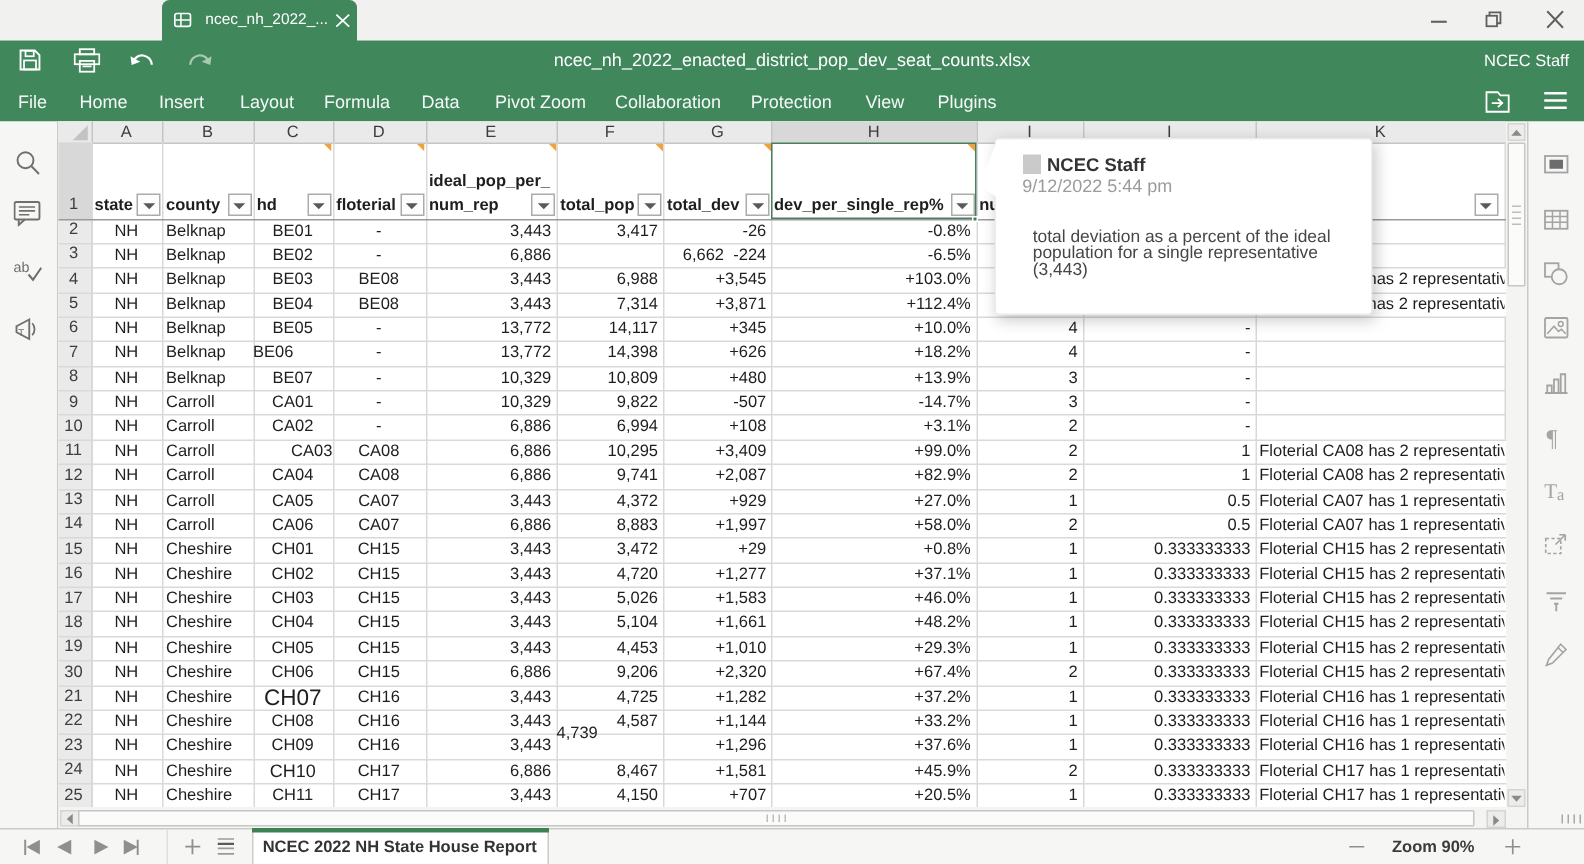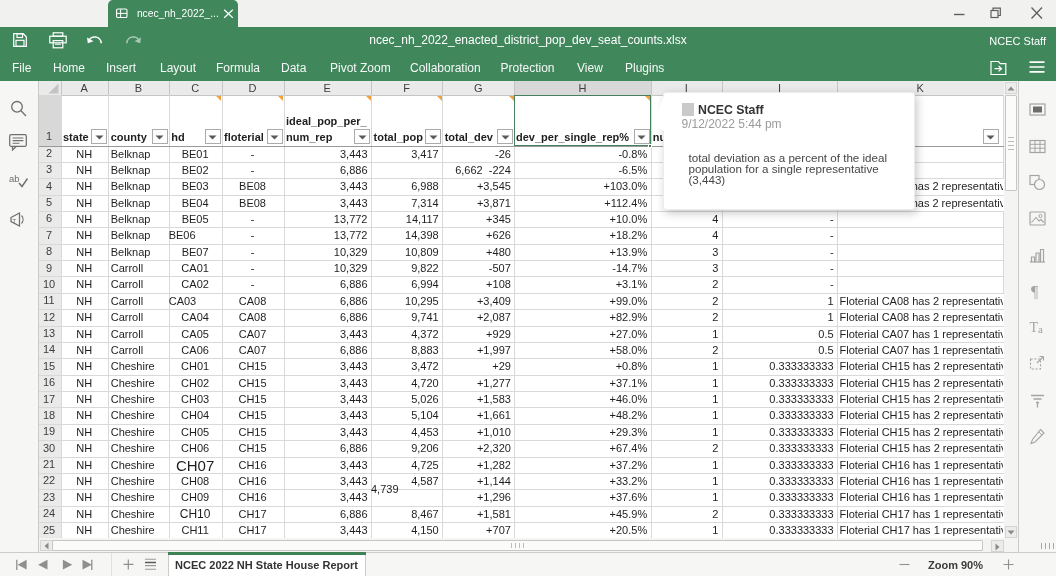--- a/index.html
+++ b/index.html
@@ -361,21 +361,21 @@
 <div class="t" style="left:168.7px;top:278.46000000000004px;font-size:11px;color:#1e1e1e;line-height:13px;width:52.9px;text-align:center;">CA02</div>
 <div class="t" style="left:221.6px;top:278.46000000000004px;font-size:11px;color:#1e1e1e;line-height:13px;width:61.9px;text-align:center;">-</div>
 <div class="t" style="left:283.5px;top:278.46000000000004px;font-size:11px;color:#1e1e1e;line-height:13px;width:84px;text-align:right;">6,886</div>
 <div class="t" style="left:371px;top:278.46000000000004px;font-size:11px;color:#1e1e1e;line-height:13px;width:67.7px;text-align:right;">6,994</div>
 <div class="t" style="left:442.2px;top:278.46000000000004px;font-size:11px;color:#1e1e1e;line-height:13px;width:68.7px;text-align:right;">+108</div>
 <div class="t" style="left:514.4px;top:278.46000000000004px;font-size:11px;color:#1e1e1e;line-height:13px;width:132.8px;text-align:right;">+3.1%</div>
 <div class="t" style="left:650.7px;top:278.46000000000004px;font-size:11px;color:#1e1e1e;line-height:13px;width:67.8px;text-align:right;">2</div>
 <div class="t" style="left:722px;top:278.46000000000004px;font-size:11px;color:#1e1e1e;line-height:13px;width:111.6px;text-align:right;">-</div>
 <div class="t" style="left:60.5px;top:294.83000000000004px;font-size:11px;color:#1e1e1e;line-height:13px;width:47.5px;text-align:center;">NH</div>
 <div class="t" style="left:110.7px;top:294.83000000000004px;font-size:11px;color:#1e1e1e;line-height:13px;">Carroll</div>
-<div class="t" style="left:168.7px;top:294.83000000000004px;font-size:11px;color:#1e1e1e;line-height:13px;width:52.9px;text-align:left;">CA03</div>
+<div class="t" style="left:168.7px;top:294.83000000000004px;font-size:11px;color:#1e1e1e;line-height:13px;width:52.9px;text-align:right;">CA03</div>
 <div class="t" style="left:221.6px;top:294.83000000000004px;font-size:11px;color:#1e1e1e;line-height:13px;width:61.9px;text-align:center;">CA08</div>
 <div class="t" style="left:283.5px;top:294.83000000000004px;font-size:11px;color:#1e1e1e;line-height:13px;width:84px;text-align:right;">6,886</div>
 <div class="t" style="left:371px;top:294.83000000000004px;font-size:11px;color:#1e1e1e;line-height:13px;width:67.7px;text-align:right;">10,295</div>
 <div class="t" style="left:442.2px;top:294.83000000000004px;font-size:11px;color:#1e1e1e;line-height:13px;width:68.7px;text-align:right;">+3,409</div>
 <div class="t" style="left:514.4px;top:294.83000000000004px;font-size:11px;color:#1e1e1e;line-height:13px;width:132.8px;text-align:right;">+99.0%</div>
 <div class="t" style="left:650.7px;top:294.83000000000004px;font-size:11px;color:#1e1e1e;line-height:13px;width:67.8px;text-align:right;">2</div>
 <div class="t" style="left:722px;top:294.83000000000004px;font-size:11px;color:#1e1e1e;line-height:13px;width:111.6px;text-align:right;">1</div>
 <div class="t" style="left:839.5px;top:294.83000000000004px;width:163.5px;overflow:hidden;font-size:11px;color:#1e1e1e;line-height:13px;">Floterial CA08 has 2 representativ</div>
 <div class="t" style="left:60.5px;top:311.20000000000005px;font-size:11px;color:#1e1e1e;line-height:13px;width:47.5px;text-align:center;">NH</div>
 <div class="t" style="left:110.7px;top:311.20000000000005px;font-size:11px;color:#1e1e1e;line-height:13px;">Carroll</div>

